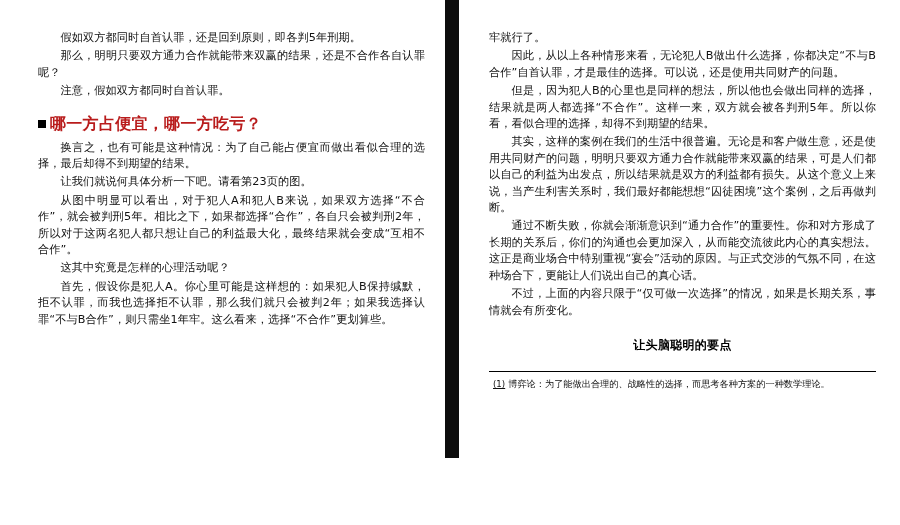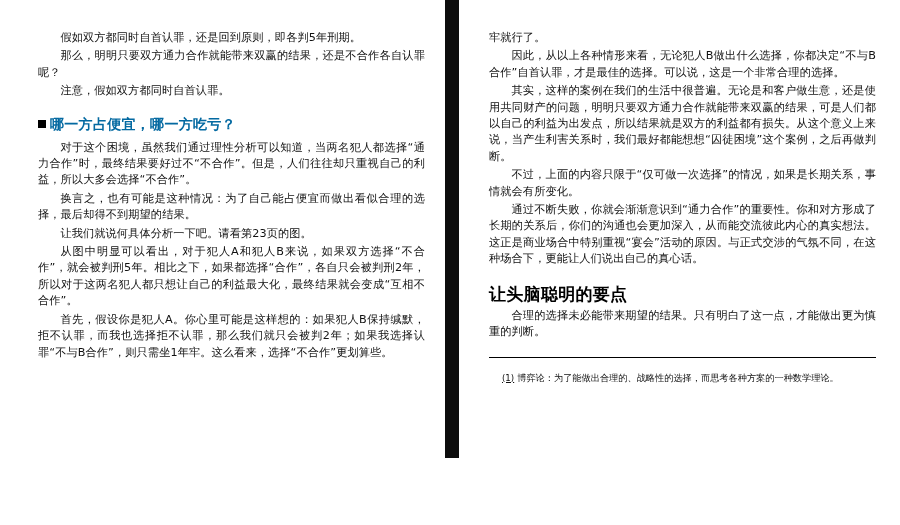--- a/index.html
+++ b/index.html
@@ -46,59 +46,60 @@
     color: #111111;
     text-align: justify;
     text-indent: 2em;
     letter-spacing: 0.1px;
   }
   p.noindent {
     text-indent: 0;
   }
   h2.head {
     margin: 14px 0 6px 0;
-    font-size: 14px;
+    font-size: 16px;
     line-height: 20px;
     font-weight: bold;
-    color: #0369a1;
+    color: #b91c1c;
     letter-spacing: 0.3px;
   }
   h2.head .sq {
     display: inline-block;
     width: 8px;
     height: 8px;
     background: #000;
     margin-right: 4px;
     vertical-align: 1px;
   }
   h2.head2 {
     margin: 16px 0 4px 0;
-    font-size: 17px;
+    font-size: 12px;
     line-height: 20px;
     font-weight: bold;
     color: #000000;
     letter-spacing: 0.3px;
+    text-align: center;
   }
   .sup {
     font-size: 8px;
     vertical-align: super;
     color: #111;
   }
   .footnote-rule {
     border: none;
     border-top: 1px solid #000;
     margin: 16px 0 5px 0;
     width: 100%;
   }
   .footnote {
     font-size: 9.2px;
     line-height: 13.5px;
     color: #111111;
     text-align: justify;
-    margin: 13px;
+    margin: 4px;
   }
   .footnote .fnum {
     font-size: 8.6px;
     text-decoration: underline;
     margin-right: 3px;
   }
   .spacer-top {
     height: 8px;
   }
 </style>
@@ -110,37 +111,37 @@
   <div class="column col-left">
     <div class="spacer-top"></div>
     <p class="body">假如双方都同时自首认罪，还是回到原则，即各判5年刑期。</p>
     <p class="body">那么，明明只要双方通力合作就能带来双赢的结果，还是不合作各自认罪呢？</p>
     <p class="body">注意，假如双方都同时自首认罪。</p>
 
     <h2 class="head">
       <span class="sq"></span><span>哪一方占便宜，哪一方吃亏？</span>
     </h2>
 
-    <p class="body">对于这个困境，虽然我们通过理性分析可以知道，当两名犯人都选择“通力合作”时，最终结果要好过不“不合作”。但是，人们往往却只重视自己的利益，所以大多会选择“不合作”。</p>
     <p class="body">换言之，也有可能是这种情况：为了自己能占便宜而做出看似合理的选择，最后却得不到期望的结果。</p>
     <p class="body">让我们就说何具体分析一下吧。请看第23页的图。</p>
     <p class="body">从图中明显可以看出，对于犯人A和犯人B来说，如果双方选择“不合作”，就会被判刑5年。相比之下，如果都选择“合作”，各自只会被判刑2年，所以对于这两名犯人都只想让自己的利益最大化，最终结果就会变成“互相不合作”。</p>
+    <p class="body">这其中究竟是怎样的心理活动呢？</p>
     <p class="body">首先，假设你是犯人A。你心里可能是这样想的：如果犯人B保持缄默，拒不认罪，而我也选择拒不认罪，那么我们就只会被判2年；如果我选择认罪“不与B合作”，则只需坐1年牢。这么看来，选择“不合作”更划算些。</p>
   </div>
 
   <div class="gutter"></div>
 
   <div class="column col-right">
     <div class="spacer-top"></div>
     <p class="body noindent">牢就行了。</p>
-    <p class="body">因此，从以上各种情形来看，无论犯人B做出什么选择，你都决定“不与B合作”自首认罪，才是最佳的选择。可以说，这是一个非常合理的选择。</p>
+    <p class="body">因此，从以上各种情形来看，无论犯人B做出什么选择，你都决定“不与B合作”自首认罪，才是最佳的选择。可以说，还是使用共同财产的问题。</p>
+    <p class="body">但是，因为犯人B的心里也是同样的想法，所以他也会做出同样的选择，结果就是两人都选择“不合作”。这样一来，双方就会被各判刑5年。所以你看，看似合理的选择，却得不到期望的结果。</p>
     <p class="body">其实，这样的案例在我们的生活中很普遍。无论是和客户做生意，还是使用共同财产的问题，明明只要双方通力合作就能带来双赢的结果，可是人们都以自己的利益为出发点，所以结果就是双方的利益都有损失。从这个意义上来说，当产生利害关系时，我们最好都能想想“囚徒困境”这个案例，之后再做判断。</p>
+    <p class="body">通过不断失败，你就会渐渐意识到“通力合作”的重要性。你和对方形成了长期的关系后，你们的沟通也会更加深入，从而能交流彼此内心的真实想法。这正是商业场合中特别重视“宴会”活动的原因。与正式交涉的气氛不同，在这种场合下，更能让人们说出自己的真心话。</p>
     <p class="body">不过，上面的内容只限于“仅可做一次选择”的情况，如果是长期关系，事情就会有所变化。</p>
-    <p class="body">通过不断失败，你就会渐渐意识到“通力合作”的重要性。你和对方形成了长期的关系后，你们的沟通也会更加深入，从而能交流彼此内心的真实想法。这正是商业场合中特别重视“宴会”活动的原因。与正式交涉的气氛不同，在这种场合下，更能让人们说出自己的真心话。</p>
 
     <h2 class="head2">让头脑聪明的要点</h2>
-    <p class="body">合理的选择未必能带来期望的结果。只有明白了这一点，才能做出更为慎重的判断。</p>
 
     <hr class="footnote-rule">
     <p class="footnote"><span class="fnum">(1)</span><span>博弈论：为了能做出合理的、战略性的选择，而思考各种方案的一种数学理论。</span></p>
   </div>
 
 </div>
 
 </body></html>

